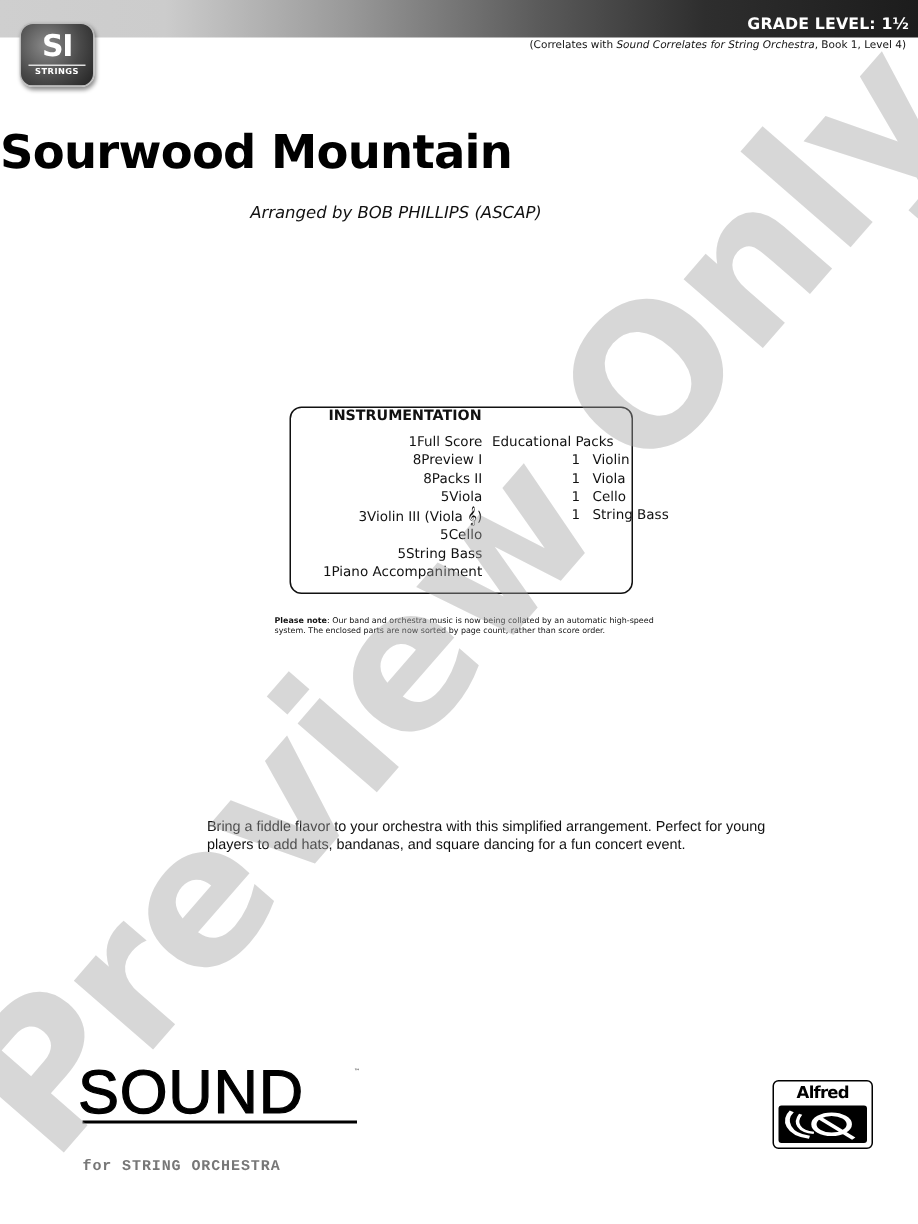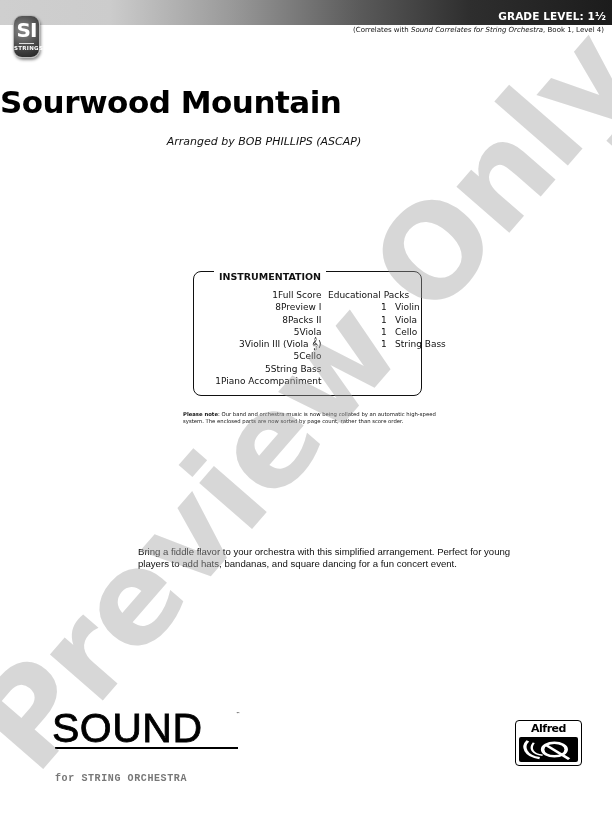--- a/index.html
+++ b/index.html
@@ -15,21 +15,21 @@
       position: absolute; right: 6px; top: 10px;
       color: #ffffff; font-weight: bold; font-size: 10.5px; letter-spacing: 0.1px;
       font-family: "DejaVu Sans", sans-serif;
     }
     .correlates {
       position: absolute; right: 8px; top: 26px;
       font-size: 7px; color: #111; font-family: "DejaVu Sans", sans-serif;
     }
     .correlates i { font-style: italic; }
     .si-logo {
-      position: absolute; left: 13px; top: 15px; width: 27px; height: 43px;
+      position: absolute; left: 13px; top: 15px; width: 50px; height: 43px;
       border-radius: 9px; background: radial-gradient(circle at 35% 35%, #8a8a8a 0%, #4a4a4a 55%, #222 100%);
       box-shadow: 1px 2px 3px rgba(0,0,0,0.45); border: 1px solid #bbb; box-sizing: border-box;
     }
     .si-logo .si-letters {
       position: absolute; left: 0; right: 0; top: 2px; text-align: center;
       color: #fff; font-weight: bold; font-size: 20px; font-family: "DejaVu Sans", sans-serif; letter-spacing: -1px;
     }
     .si-logo .si-rule { position: absolute; left: 5px; right: 5px; top: 27px; height: 1px; background: #ddd; }
     .si-logo .si-strings {
       position: absolute; left: 0; right: 0; top: 29px; text-align: center;

